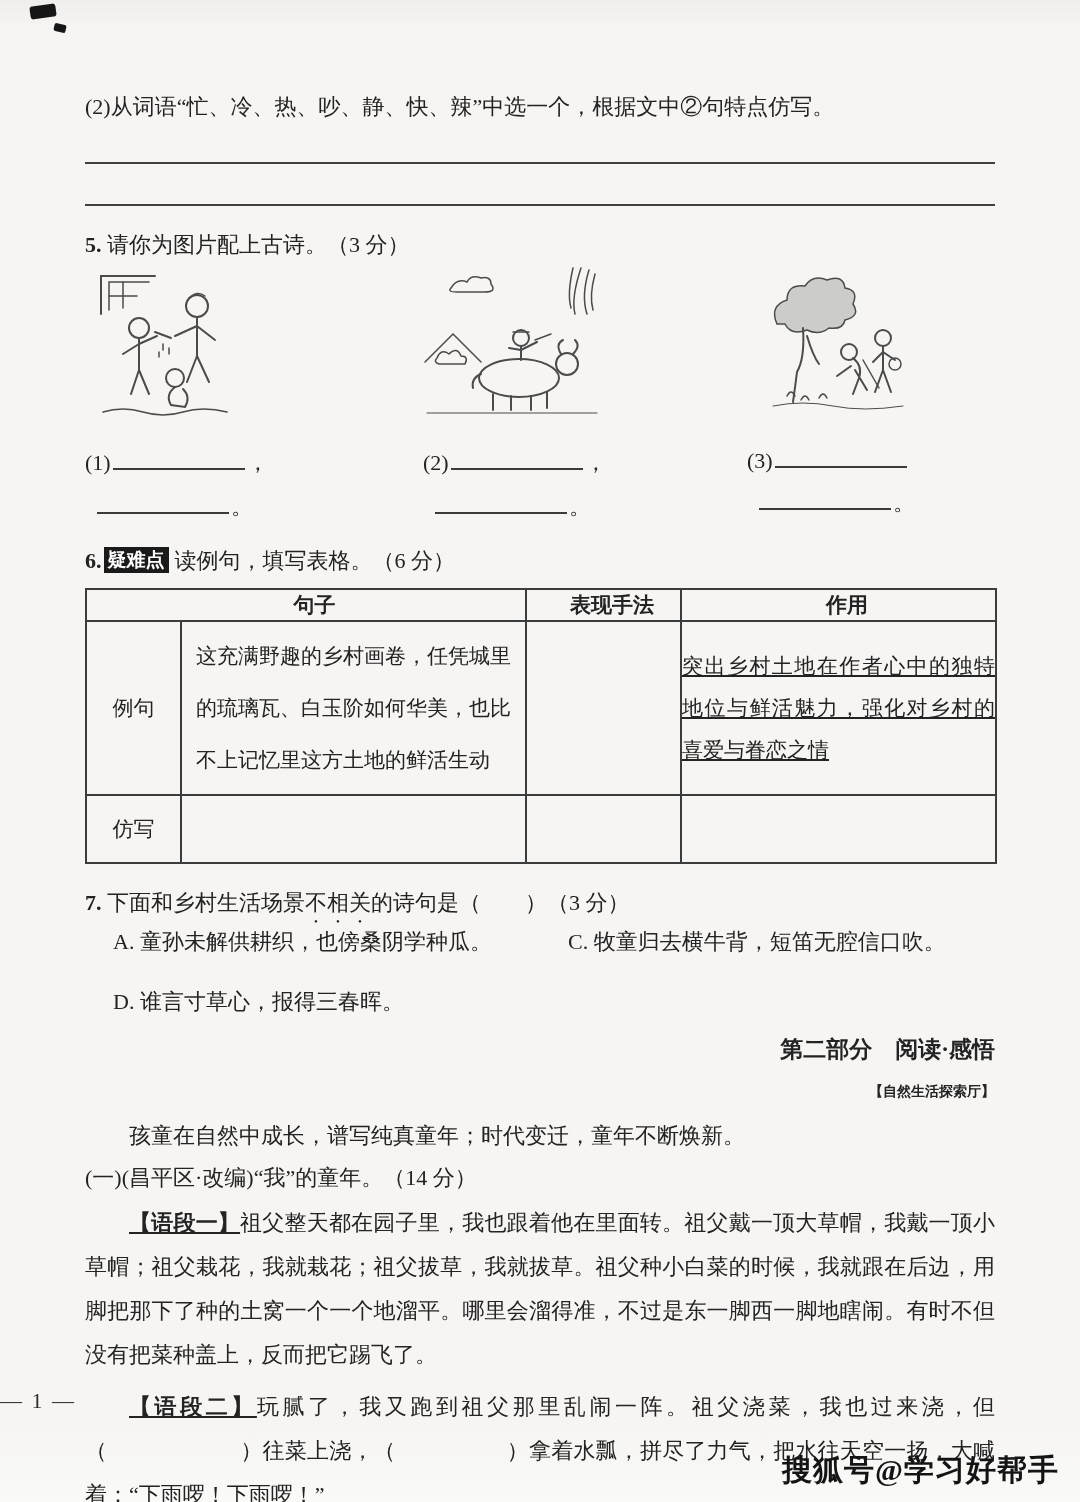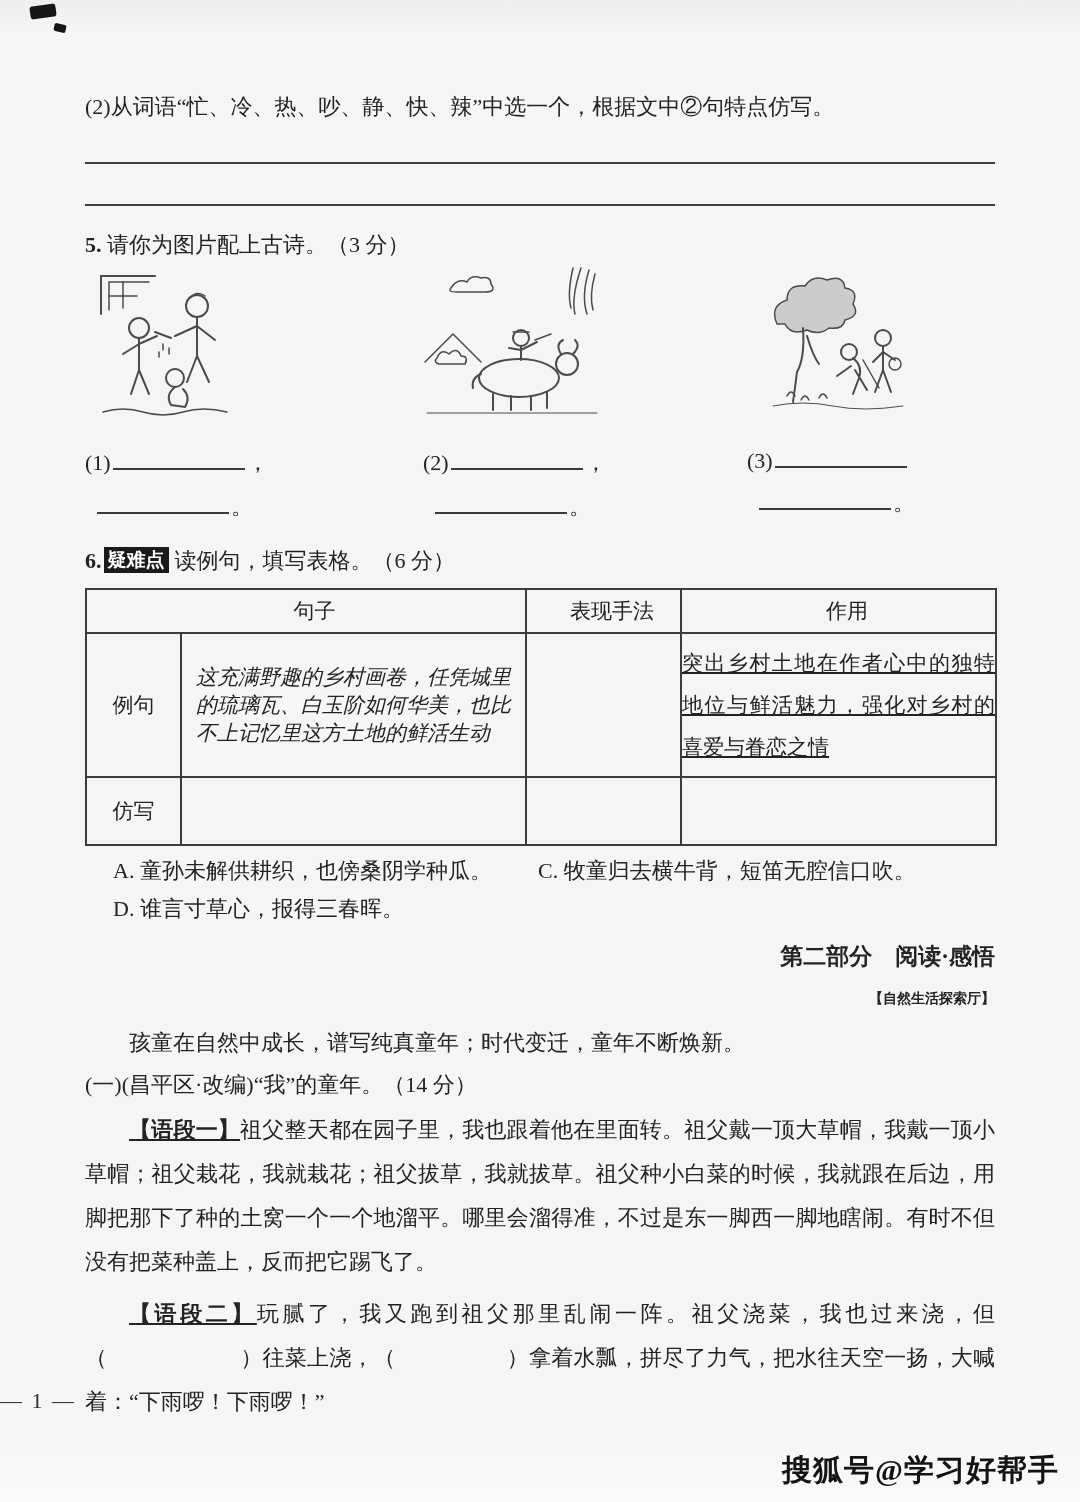--- a/index.html
+++ b/index.html
@@ -33,34 +33,34 @@
   .g1 { left:0; } .g2 { left:338px; } .g3 { left:662px; }
   .bl2 { margin-top:14px; padding-left:10px; }
   .uline { display:inline-block; width:132px; height:18px; border-bottom:2px solid #3b3b3b; margin:0 2px; }
 
   .q6-title { margin-top:14px; }
   .badge { display:inline-block; background:#1a1a1a; color:#ffffff; font-size:19px; line-height:26px;
            padding:0 4px; margin:0 6px 0 2px; vertical-align:2px; font-weight:bold; }
 
   .q6-table { border-collapse:collapse; width:100%; margin-top:12px; table-layout:fixed; }
   .q6-table th, .q6-table td { border:2px solid #3c3c3c; font-size:21px; vertical-align:middle; }
-  .q6-table th { height:44px; font-weight:normal; text-align:center;padding-left:18px; }
+  .q6-table th { height:32px; font-weight:bold; text-align:center;padding-left:18px; }
   .col-label { width:95px; } .col-sentence { width:345px; }
   .col-technique { width:155px; } .col-effect { width:315px; }
   .rowlabel { text-align:center; }
-  .cell-sentence { padding:20px 14px; line-height:28px; text-align:justify;font-style:italic; }
+  .cell-sentence { padding:8px 14px; line-height:52px; text-align:justify; }
   .cell-effect { padding:8px 0; line-height:42px; text-align:justify;text-decoration:underline; }
   .row-example td { height:128px; }
   .row-imitate td { height:68px; }
 
   .q7-title { margin-top:24px; }
   .emph { -webkit-text-emphasis: filled dot #222; -webkit-text-emphasis-position: under right;
           text-emphasis: filled dot #222; text-emphasis-position: under right; }
-  .options { display:grid; grid-template-columns:425px auto; row-gap:8px; margin-top:10px;
-             padding-left:28px; font-size:22px; line-height:30px; }
+  .options { display:grid; grid-template-columns:425px auto; row-gap:8px; 
+             padding-left:28px; font-size:22px; line-height:30px;gap:30px; }
 
   .center { text-align:right; }
   .part2-heading { margin-top:18px; font-size:23px; font-weight:bold; }
   .hall-heading  { margin-top:12px; font-size:14px; font-weight:bold; }
   .intro { margin-top:14px; text-indent:44px; }
   .passage-title { margin-top:12px; }
   .para { margin-top:8px; text-indent:44px; text-align:justify; line-height:44px; }
   .para b { font-weight:bold;text-decoration:underline; }
 
   .pagenum { position:absolute; left:0; top:1388px; font-size:22px; letter-spacing:2px; color:#2e2e2e; }
@@ -178,20 +178,21 @@
         </tr>
         <tr class="row-imitate">
           <td class="rowlabel">仿写</td>
           <td></td>
           <td></td>
           <td></td>
         </tr>
       </tbody>
     </table>
 
+    <p class="q7-title"><span class="qnum">7.</span> <span>下面和乡村生活场景</span><span class="emph">不相关</span><span>的诗句是（　　）（3 分）</span></p>
 
     <div class="options">
       <span class="opt">A. 童孙未解供耕织，也傍桑阴学种瓜。</span>
       <span class="opt">C. 牧童归去横牛背，短笛无腔信口吹。</span>
       <span class="opt">D. 谁言寸草心，报得三春晖。</span>
     </div>
 
     <p class="center part2-heading">第二部分　阅读·感悟</p>
     <p class="center hall-heading">【自然生活探索厅】</p>
     <p class="intro">孩童在自然中成长，谱写纯真童年；时代变迁，童年不断焕新。</p>

